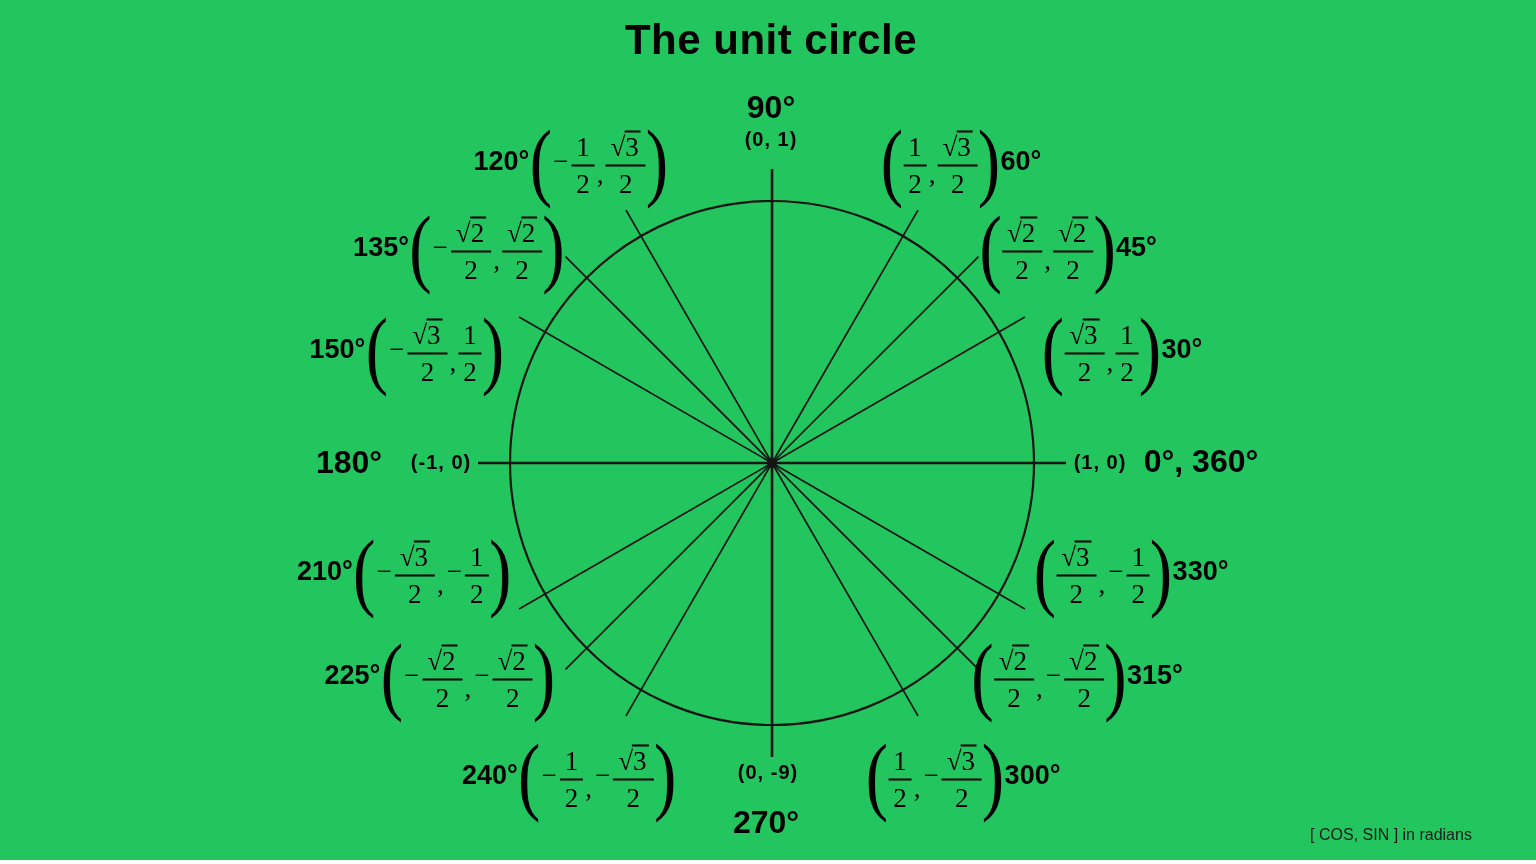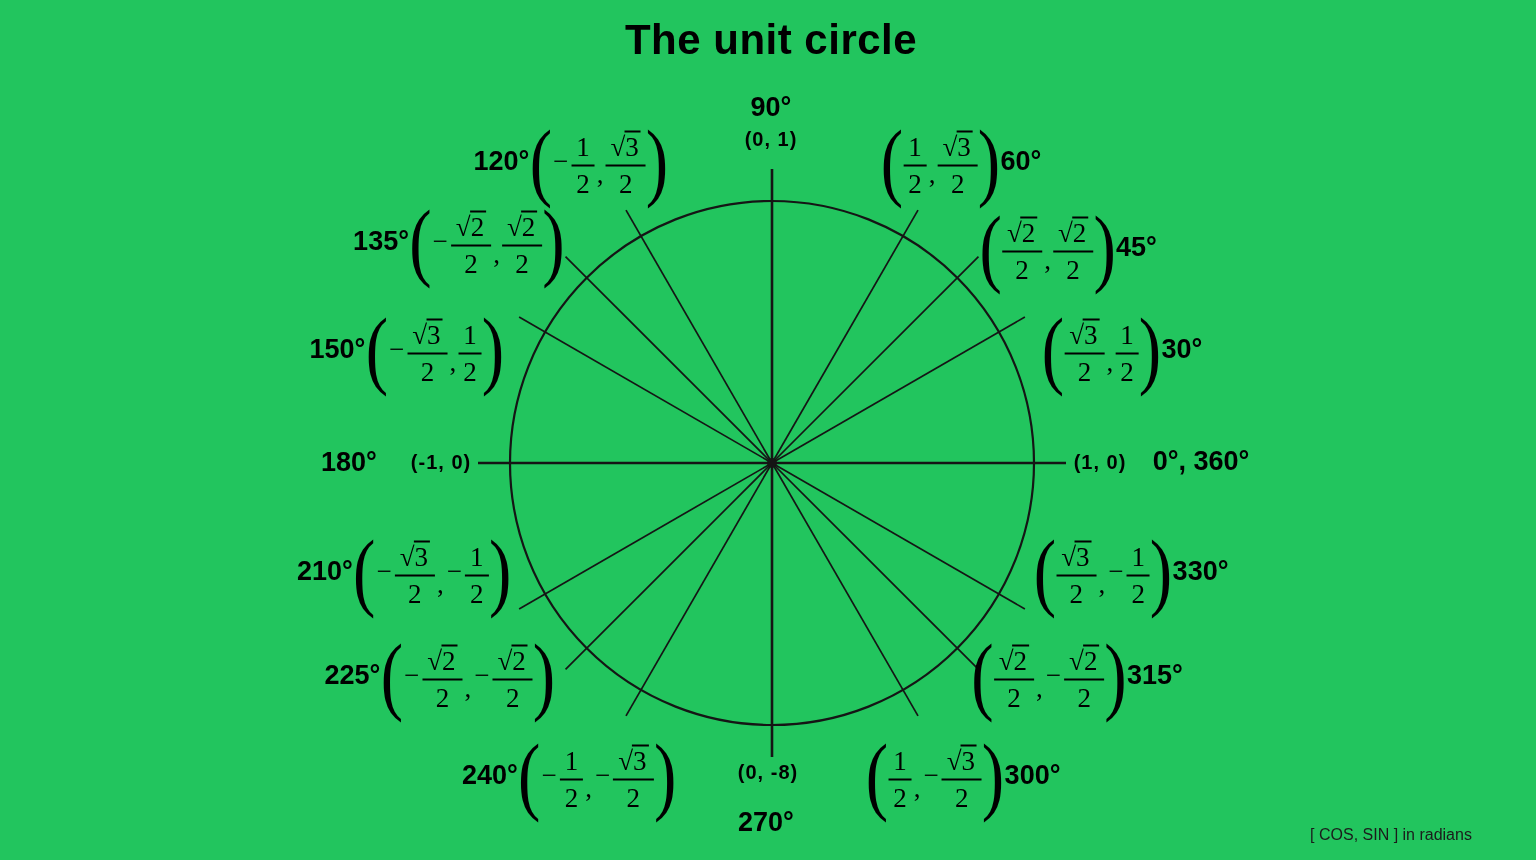--- a/index.html
+++ b/index.html
@@ -10,21 +10,21 @@
   }
   .figure-svg{position:absolute;left:0;top:0;}
   .page-title{
     position:absolute;transform:translate(-50%,-50%);
     font-size:42px;font-weight:bold;white-space:nowrap;letter-spacing:.5px;
   }
   .axis-label{
     position:absolute;transform:translate(-50%,-50%);
     font-weight:bold;white-space:nowrap;
   }
-  .axis-deg{font-size:27px;}
+  .axis-deg{font-size:32px;}
   .axis-coord{font-size:20px;letter-spacing:1px;}
   .footnote{
     position:absolute;transform:translate(-50%,-50%);
     font-size:16px;font-weight:normal;color:#1b1b1b;white-space:nowrap;
   }
   
   .angle-group{
     position:absolute;display:flex;align-items:center;gap:0;
     transform:translate(-50%,-50%);white-space:nowrap;
   }
@@ -81,21 +81,21 @@
 
   <div class="axis-label axis-deg" style="left:771px;top:107px;">90°</div>
   <div class="axis-label axis-coord" style="left:771px;top:139px;">(0, 1)</div>
 
   <div class="axis-label axis-coord" style="left:1100px;top:462px;">(1, 0)</div>
   <div class="axis-label axis-deg" style="left:1201px;top:461px;">0°, 360°</div>
 
   <div class="axis-label axis-deg" style="left:349px;top:462px;">180°</div>
   <div class="axis-label axis-coord" style="left:441px;top:462px;">(-1, 0)</div>
 
-  <div class="axis-label axis-coord" style="left:768px;top:772px;">(0, -8)</div>
+  <div class="axis-label axis-coord" style="left:768px;top:772px;">(0, -9)</div>
   <div class="axis-label axis-deg" style="left:766px;top:822px;">270°</div>
 
   <div id="angle-labels">
       <div class="angle-group" style="left: 571px; top: 161px;">
         <span class="deg-label">120°</span>
         <span class="pair">
           <span class="paren">(</span>
           <span class="fgroup">
             <span class="minus">−</span>
             <span class="frac">
@@ -109,21 +109,21 @@
               <span class="num">
                 <span class="sqrt-sign">√</span>
                 <span class="radicand">3</span>
               </span>
               <span class="den">2</span>
             </span>
           </span>
           <span class="paren">)</span>
         </span>
       </div>
-      <div class="angle-group" style="left: 459px; top: 241px;">
+      <div class="angle-group" style="left: 459px; top: 247px;">
         <span class="deg-label">135°</span>
         <span class="pair">
           <span class="paren">(</span>
           <span class="fgroup">
             <span class="minus">−</span>
             <span class="frac">
               <span class="num">
                 <span class="sqrt-sign">√</span>
                 <span class="radicand">2</span>
               </span>

